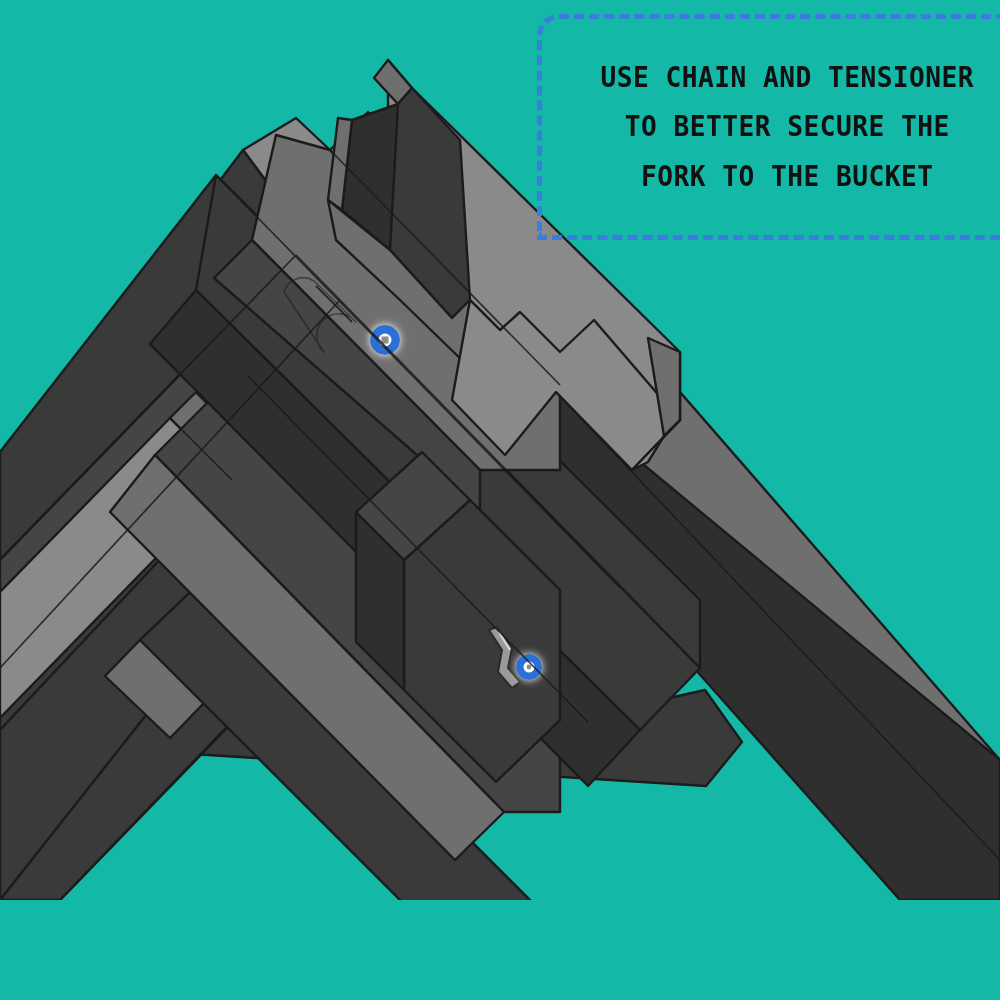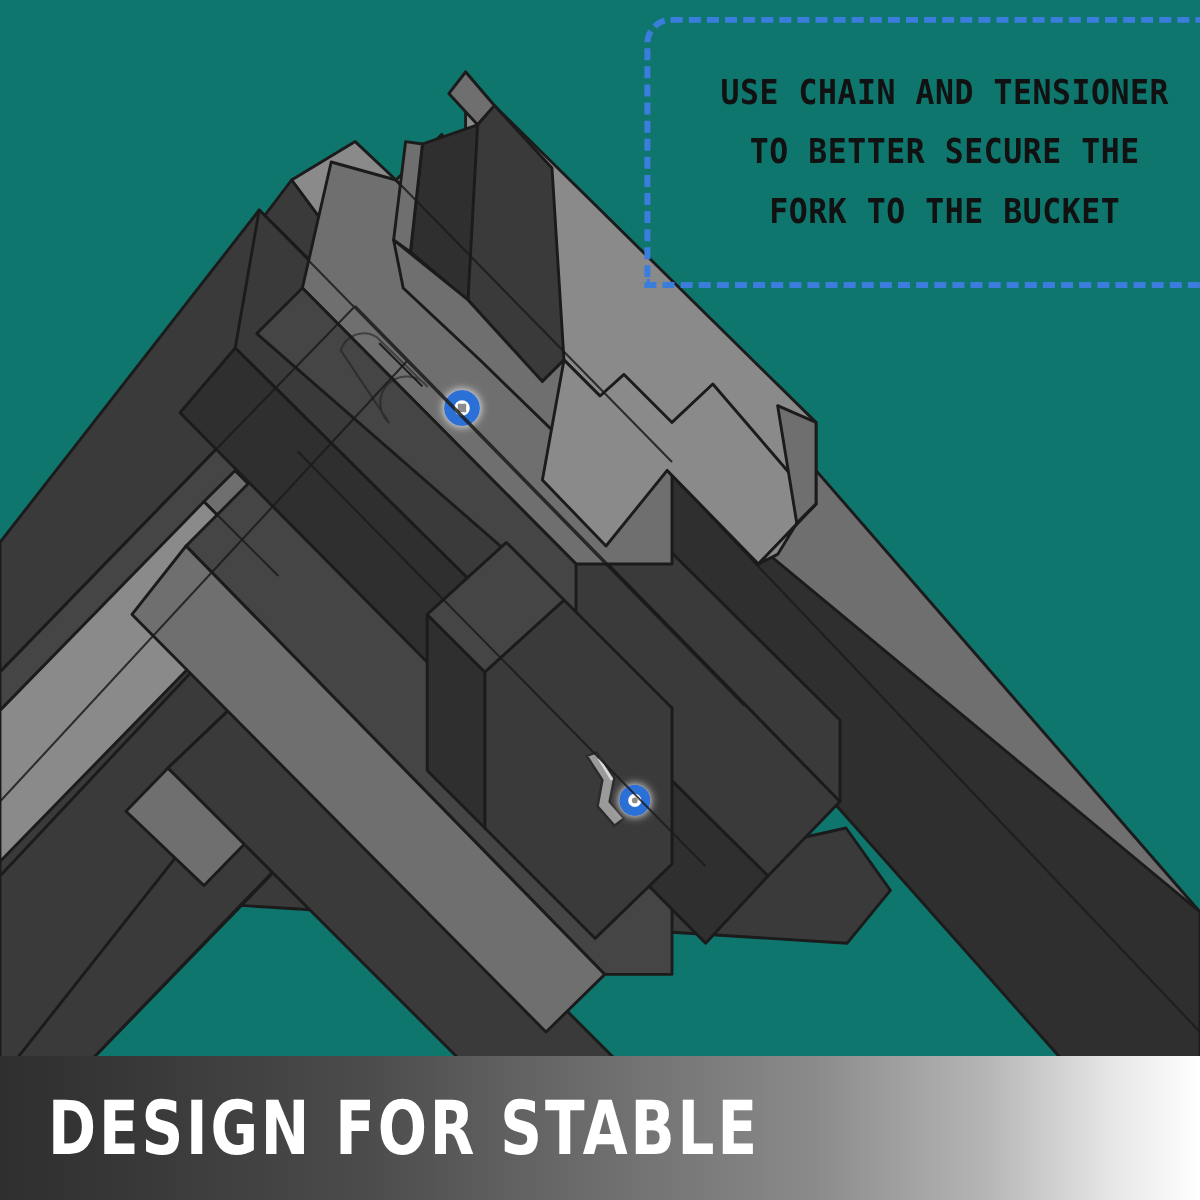--- a/index.html
+++ b/index.html
@@ -1,19 +1,19 @@
 <!DOCTYPE html>
 <html><head>
 <meta charset="utf-8">
 <title>Design For Stable</title>
 <style>
   html,body{margin:0;padding:0;background:#fff;}
   body{width:1000px;height:1000px;overflow:hidden;
        font-family:"Liberation Sans", sans-serif;}
-  #stage{position:relative;width:1000px;height:1000px;background:#0f766e;overflow:hidden;}
+  #stage{position:relative;width:1000px;height:1000px;background:#14b8a6;overflow:hidden;}
 
   
   #product-illustration{position:absolute;left:0;top:0;width:1000px;height:900px;}
   #product-illustration svg{display:block;}
 
   
   #callout-box{
     position:absolute;left:537px;top:14px;width:478px;height:226px;
     border:5px dashed #3b7ddd;
     border-right:none;
@@ -202,17 +202,14 @@
   </div>
 
   <div id="callout-box">
     <div id="callout-text">
       <div>USE CHAIN AND TENSIONER</div>
       <div>TO BETTER SECURE THE</div>
       <div>FORK TO THE BUCKET</div>
     </div>
   </div>
 
-  <div id="bottom-banner">
-    <div id="banner-title">DESIGN FOR STABLE</div>
-  </div>
 
 </div>
 
 </body></html>

